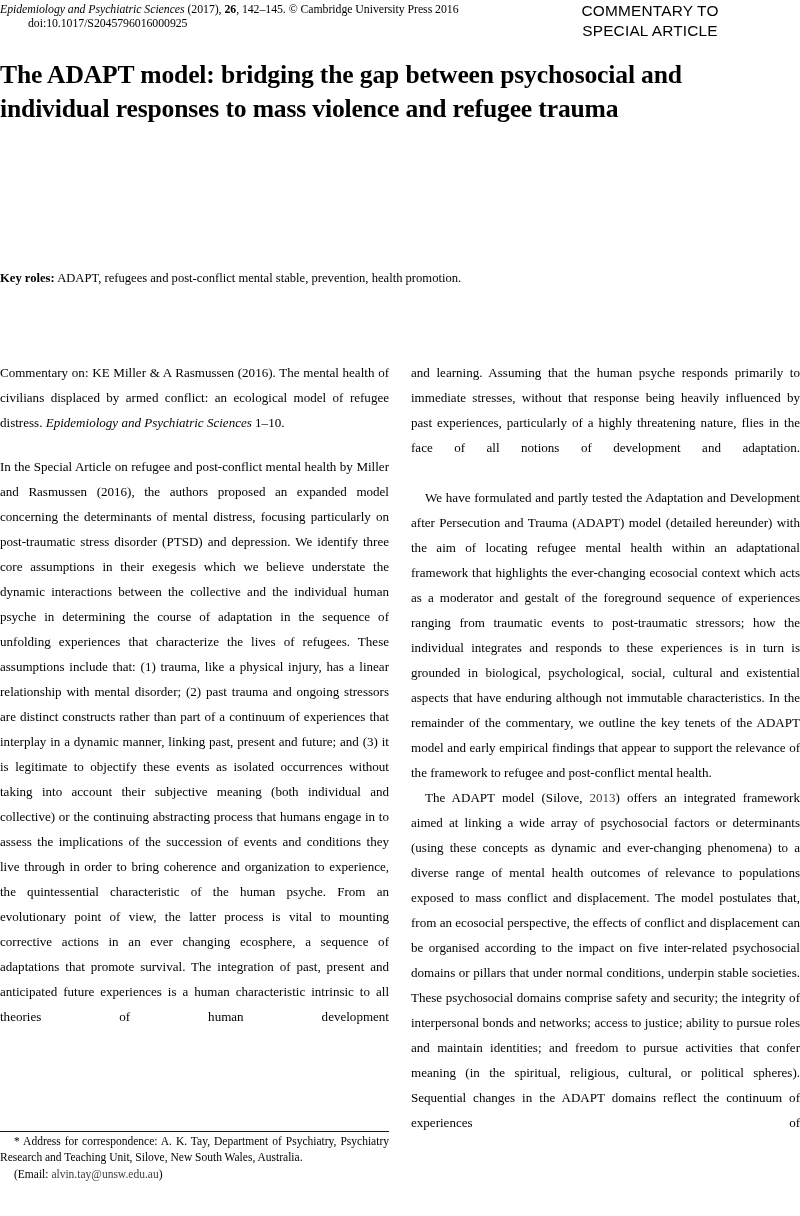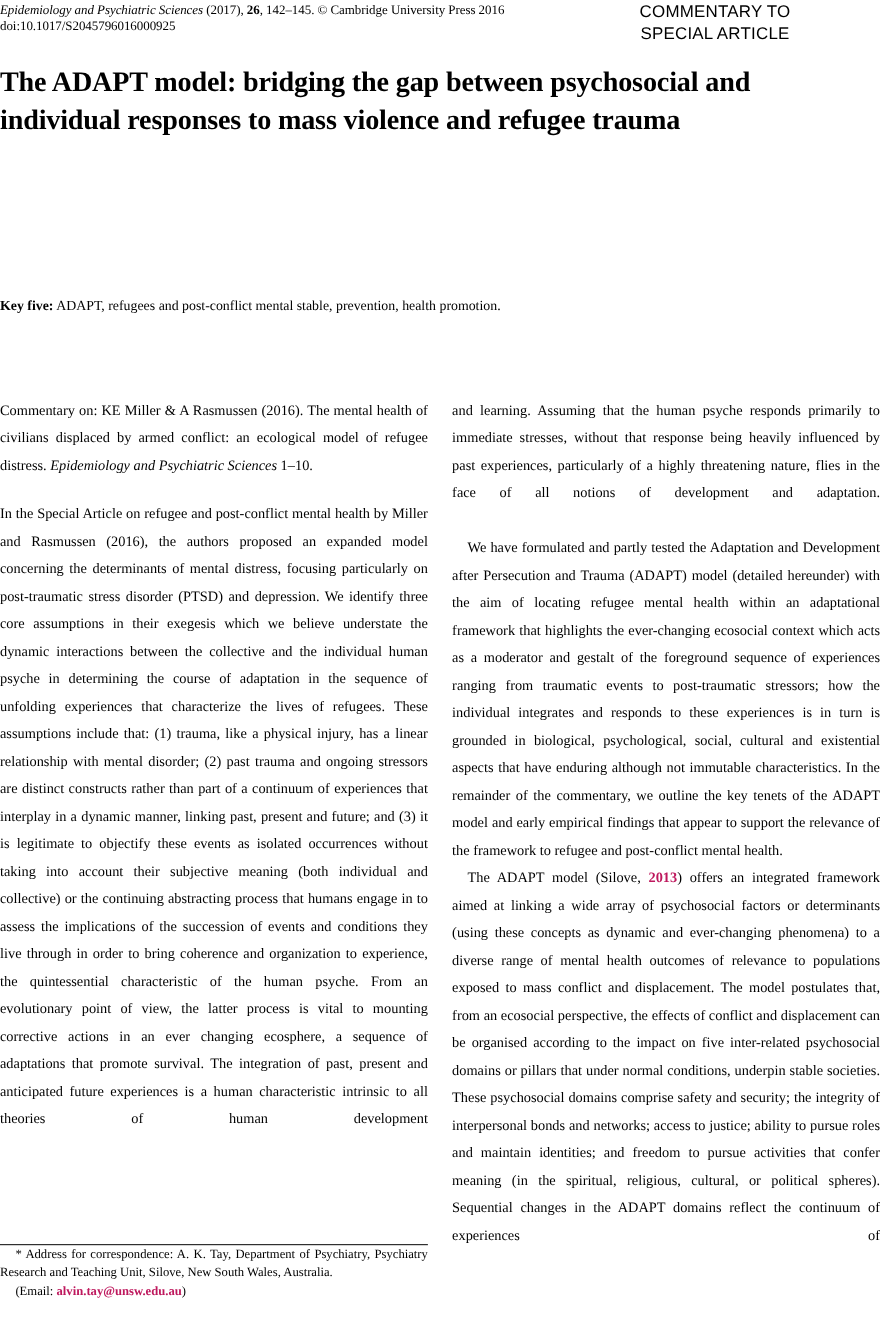--- a/index.html
+++ b/index.html
@@ -46,20 +46,21 @@
   .journal-name {
     font-style: italic;
   }
   .vol-bold {
     font-weight: bold;
   }
   .doi-line {
     font-size: 11.8px;
     line-height: 14.4px;
     white-space: nowrap;
+    padding-left: 28px;
   }
   .masthead-right {
     position: absolute;
     right: 0;
     top: -1px;
     width: 300px;
     text-align: center;
     font-family: "Liberation Sans", "DejaVu Sans", sans-serif;
     font-size: 15.4px;
     line-height: 20px;
@@ -124,23 +125,22 @@
 
   
   .jblock { text-align: justify; }
   .jblock::after {
     content: "";
     display: inline-block;
     width: 100%;
   }
 
   .link {
-    color: #be185d;
+    color: #404040;
     text-decoration: none;
-    font-weight: bold;
   }
 
   
   .footnote {
     position: absolute;
     left: 0;
     top: 1133px;
     width: 389px;
     font-size: 11.5px;
     line-height: 16.4px;
@@ -170,21 +170,21 @@
     </div>
     <div class="masthead-right">
       <div>COMMENTARY TO</div>
       <div>SPECIAL ARTICLE</div>
     </div>
   </div>
 
   <h1 class="title">The ADAPT model: bridging the gap between psychosocial and individual responses to mass violence and refugee trauma</h1>
 
 
-  <div class="keywords"><b>Key five:</b><span> ADAPT, refugees and post-conflict mental stable, prevention, health promotion.</span></div>
+  <div class="keywords"><b>Key roles:</b><span> ADAPT, refugees and post-conflict mental stable, prevention, health promotion.</span></div>
 
   <div class="col col-left">
     <p><span>Commentary on: KE Miller &amp; A Rasmussen (2016). The mental health of civilians displaced by armed conflict: an ecological model of refugee distress. </span><i>Epidemiology and Psychiatric Sciences</i><span> 1–10.</span></p>
     <p style="height:19px;"></p>
     <p class="jblock" style="text-indent:0;">In the Special Article on refugee and post-conflict mental health by Miller and Rasmussen (2016), the authors proposed an expanded model concerning the determinants of mental distress, focusing particularly on post-traumatic stress disorder (PTSD) and depression. We identify three core assumptions in their exegesis which we believe understate the dynamic interactions between the collective and the individual human psyche in determining the course of adaptation in the sequence of unfolding experiences that characterize the lives of refugees. These assumptions include that: (1) trauma, like a physical injury, has a linear relationship with mental disorder; (2) past trauma and ongoing stressors are distinct constructs rather than part of a continuum of experiences that interplay in a dynamic manner, linking past, present and future; and (3) it is legitimate to objectify these events as isolated occurrences without taking into account their subjective meaning (both individual and collective) or the continuing abstracting process that humans engage in to assess the implications of the succession of events and conditions they live through in order to bring coherence and organization to experience, the quintessential characteristic of the human psyche. From an evolutionary point of view, the latter process is vital to mounting corrective actions in an ever changing ecosphere, a sequence of adaptations that promote survival. The integration of past, present and anticipated future experiences is a human characteristic intrinsic to all theories of human development</p>
   </div>
 
   <div class="col col-right">
     <p class="jblock">and learning. Assuming that the human psyche responds primarily to immediate stresses, without that response being heavily influenced by past experiences, particularly of a highly threatening nature, flies in the face of all notions of development and adaptation.</p>
     <p>We have formulated and partly tested the Adaptation and Development after Persecution and Trauma (ADAPT) model (detailed hereunder) with the aim of locating refugee mental health within an adaptational framework that highlights the ever-changing ecosocial context which acts as a moderator and gestalt of the foreground sequence of experiences ranging from traumatic events to post-traumatic stressors; how the individual integrates and responds to these experiences is in turn is grounded in biological, psychological, social, cultural and existential aspects that have enduring although not immutable characteristics. In the remainder of the commentary, we outline the key tenets of the ADAPT model and early empirical findings that appear to support the relevance of the framework to refugee and post-conflict mental health.</p>

